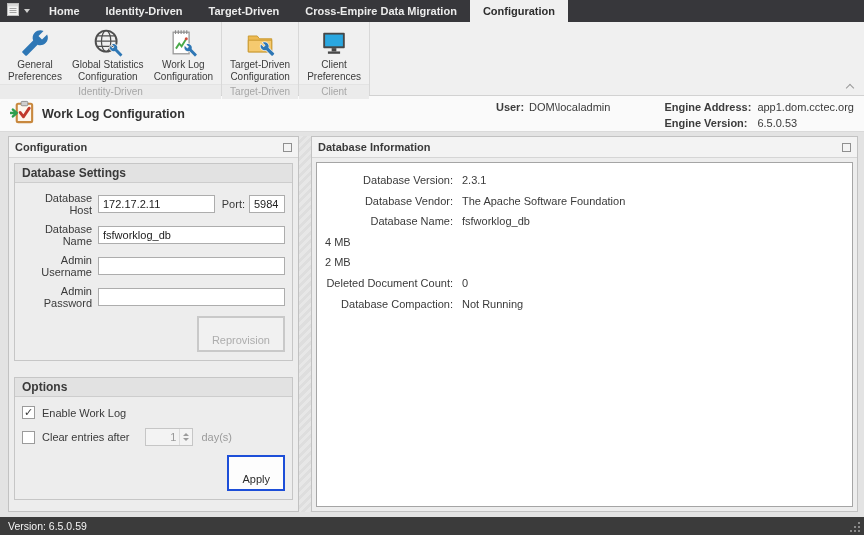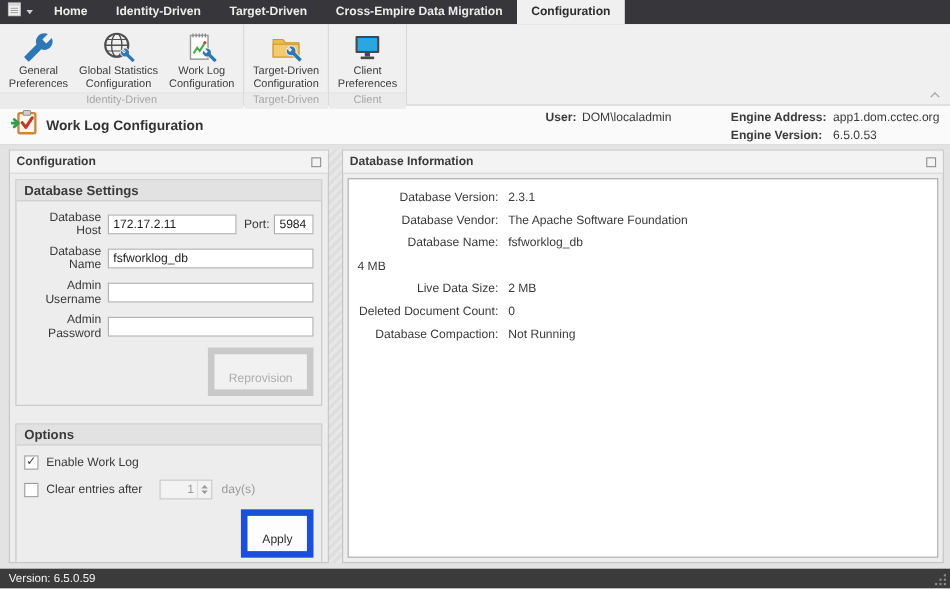--- a/index.html
+++ b/index.html
@@ -46,21 +46,21 @@
   .ghead{height:18px;line-height:18px;padding:0 7px;font-size:12px;font-weight:700;background:#e2e2e2;border-bottom:1px solid #cdcdcd;color:#3a3a3a;}
   .gbody{padding:9px 7px 8px;}
   .frow{display:flex;align-items:center;margin-bottom:7px;}
   .flabel{width:70px;text-align:right;font-size:11px;margin-right:6px;flex:none;}
   input.txt{height:18px;border:1px solid #adadad;background:#fff;font:11px "Liberation Sans",sans-serif;padding:0 4px;box-sizing:border-box;color:#222;}
   .host{flex:1;min-width:0;}
   .portlabel{font-size:11px;margin:0 4px 0 7px;flex:none;}
   .port{width:36px;flex:none;}
   .full{flex:1;min-width:0;}
   .btnrow{display:flex;justify-content:flex-end;margin-top:4px;}
-  button.btn{font:11px "Liberation Sans",sans-serif;height:21px;padding:16px 13px;background:#fdfdfd;border:6px solid #1d4ed8;color:#2c2c2c;}
+  button.btn{font:11px "Liberation Sans",sans-serif;height:21px;padding:16px 13px;background:#fdfdfd;border:2px solid #1d4ed8;color:#2c2c2c;}
   button.btn.disabled{color:#adadad;border-color:#c9c9c9;background:#f1f1f1;}
 
   .crow{display:flex;align-items:center;margin-bottom:9px;font-size:11px;}
   .cb{width:13px;height:13px;border:1px solid #9b9b9b;background:#fff;margin-right:7px;flex:none;display:flex;align-items:center;justify-content:center;font-size:11px;line-height:13px;color:#3a3a3a;box-sizing:border-box;}
   .spin{display:flex;align-items:stretch;border:1px solid #c6c6c6;background:#f3f3f3;height:18px;width:48px;margin-left:16px;box-sizing:border-box;}
   .spinval{flex:1;text-align:right;color:#9a9a9a;padding:2px 3px 0 0;font-size:11px;}
   .spinbtns{width:12px;display:flex;flex-direction:column;align-items:center;justify-content:center;gap:2px;border-left:1px solid #dcdcdc;}
   .arr-up{width:0;height:0;border-left:3px solid transparent;border-right:3px solid transparent;border-bottom:3px solid #9b9b9b;}
   .arr-dn{width:0;height:0;border-left:3px solid transparent;border-right:3px solid transparent;border-top:3px solid #9b9b9b;}
   .suffix{color:#9b9b9b;margin-left:8px;font-size:11px;text-align:right;}
@@ -295,21 +295,20 @@
               <span class="ival">The Apache Software Foundation</span>
             </div>
           <div class="irow">
               <span class="ilabel">Database Name:</span>
               <span class="ival">fsfworklog_db</span>
             </div>
           <div class="irow">
               <span class="ival">4 MB</span>
             </div>
           <div class="irow">
-              <span class="ilabel">Live Data Size:</span>
               <span class="ival">2 MB</span>
             </div>
           <div class="irow">
               <span class="ilabel">Deleted Document Count:</span>
               <span class="ival">0</span>
             </div>
           <div class="irow">
               <span class="ilabel">Database Compaction:</span>
               <span class="ival">Not Running</span>
             </div>

